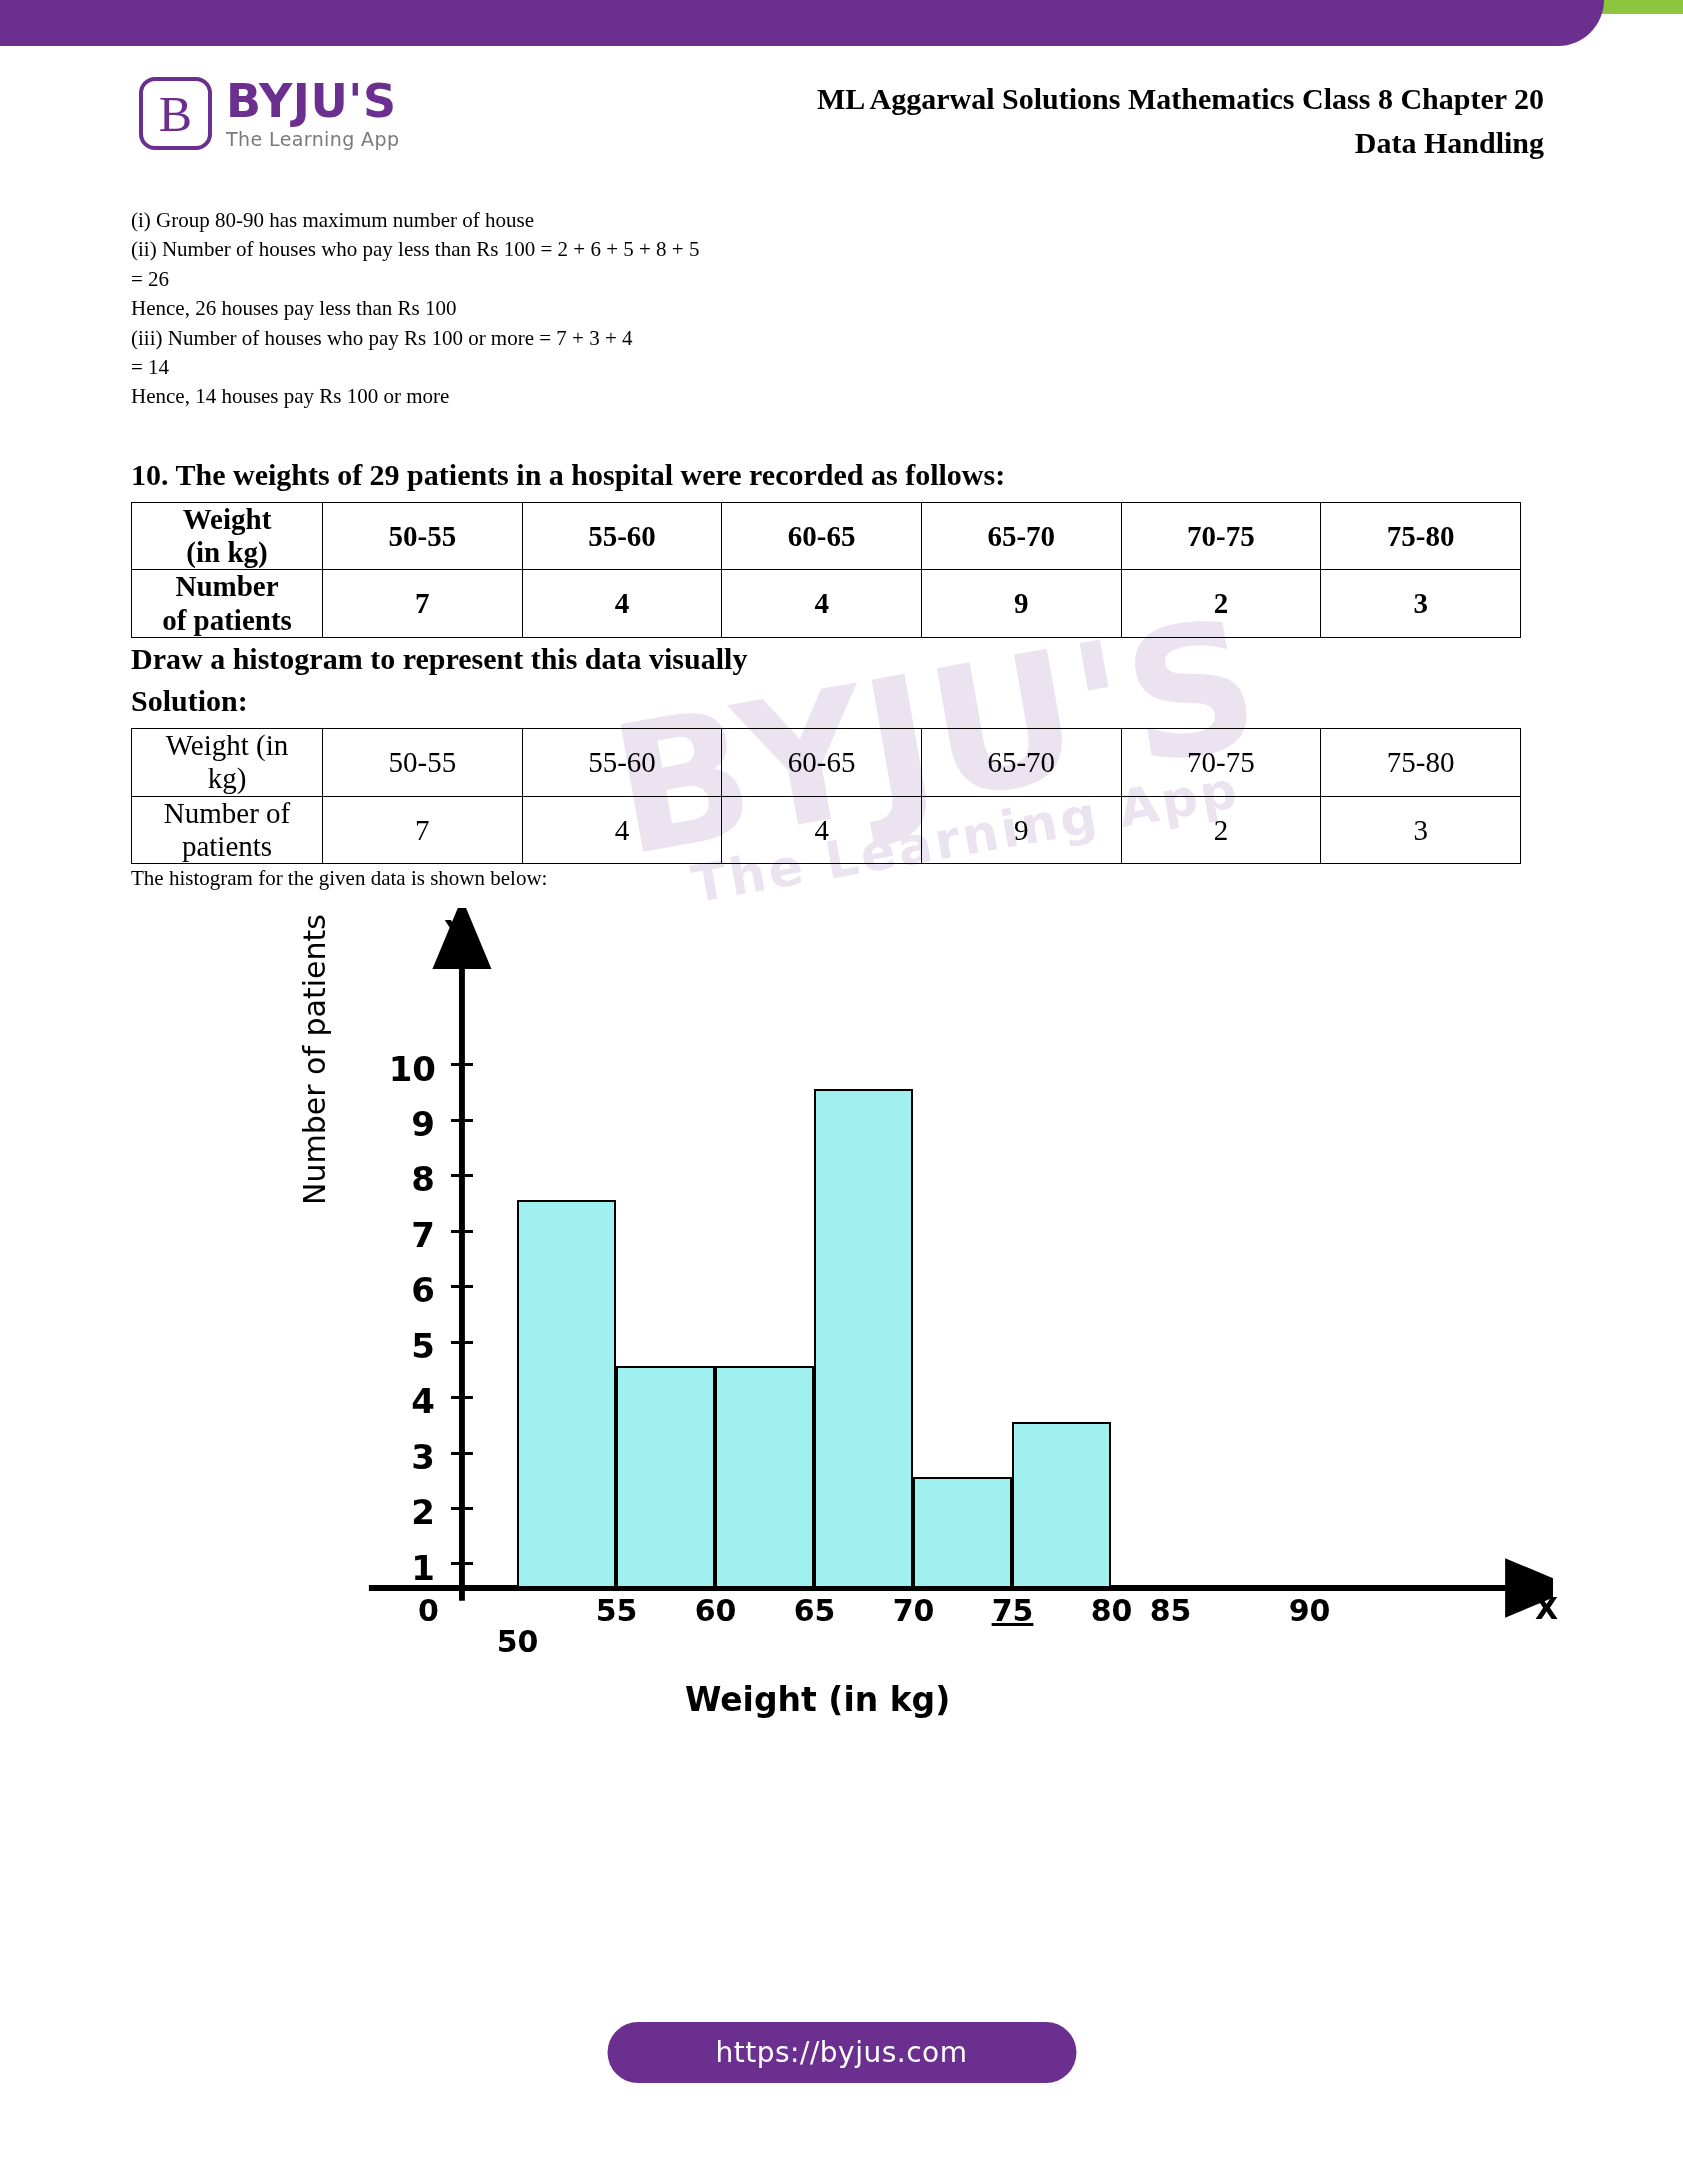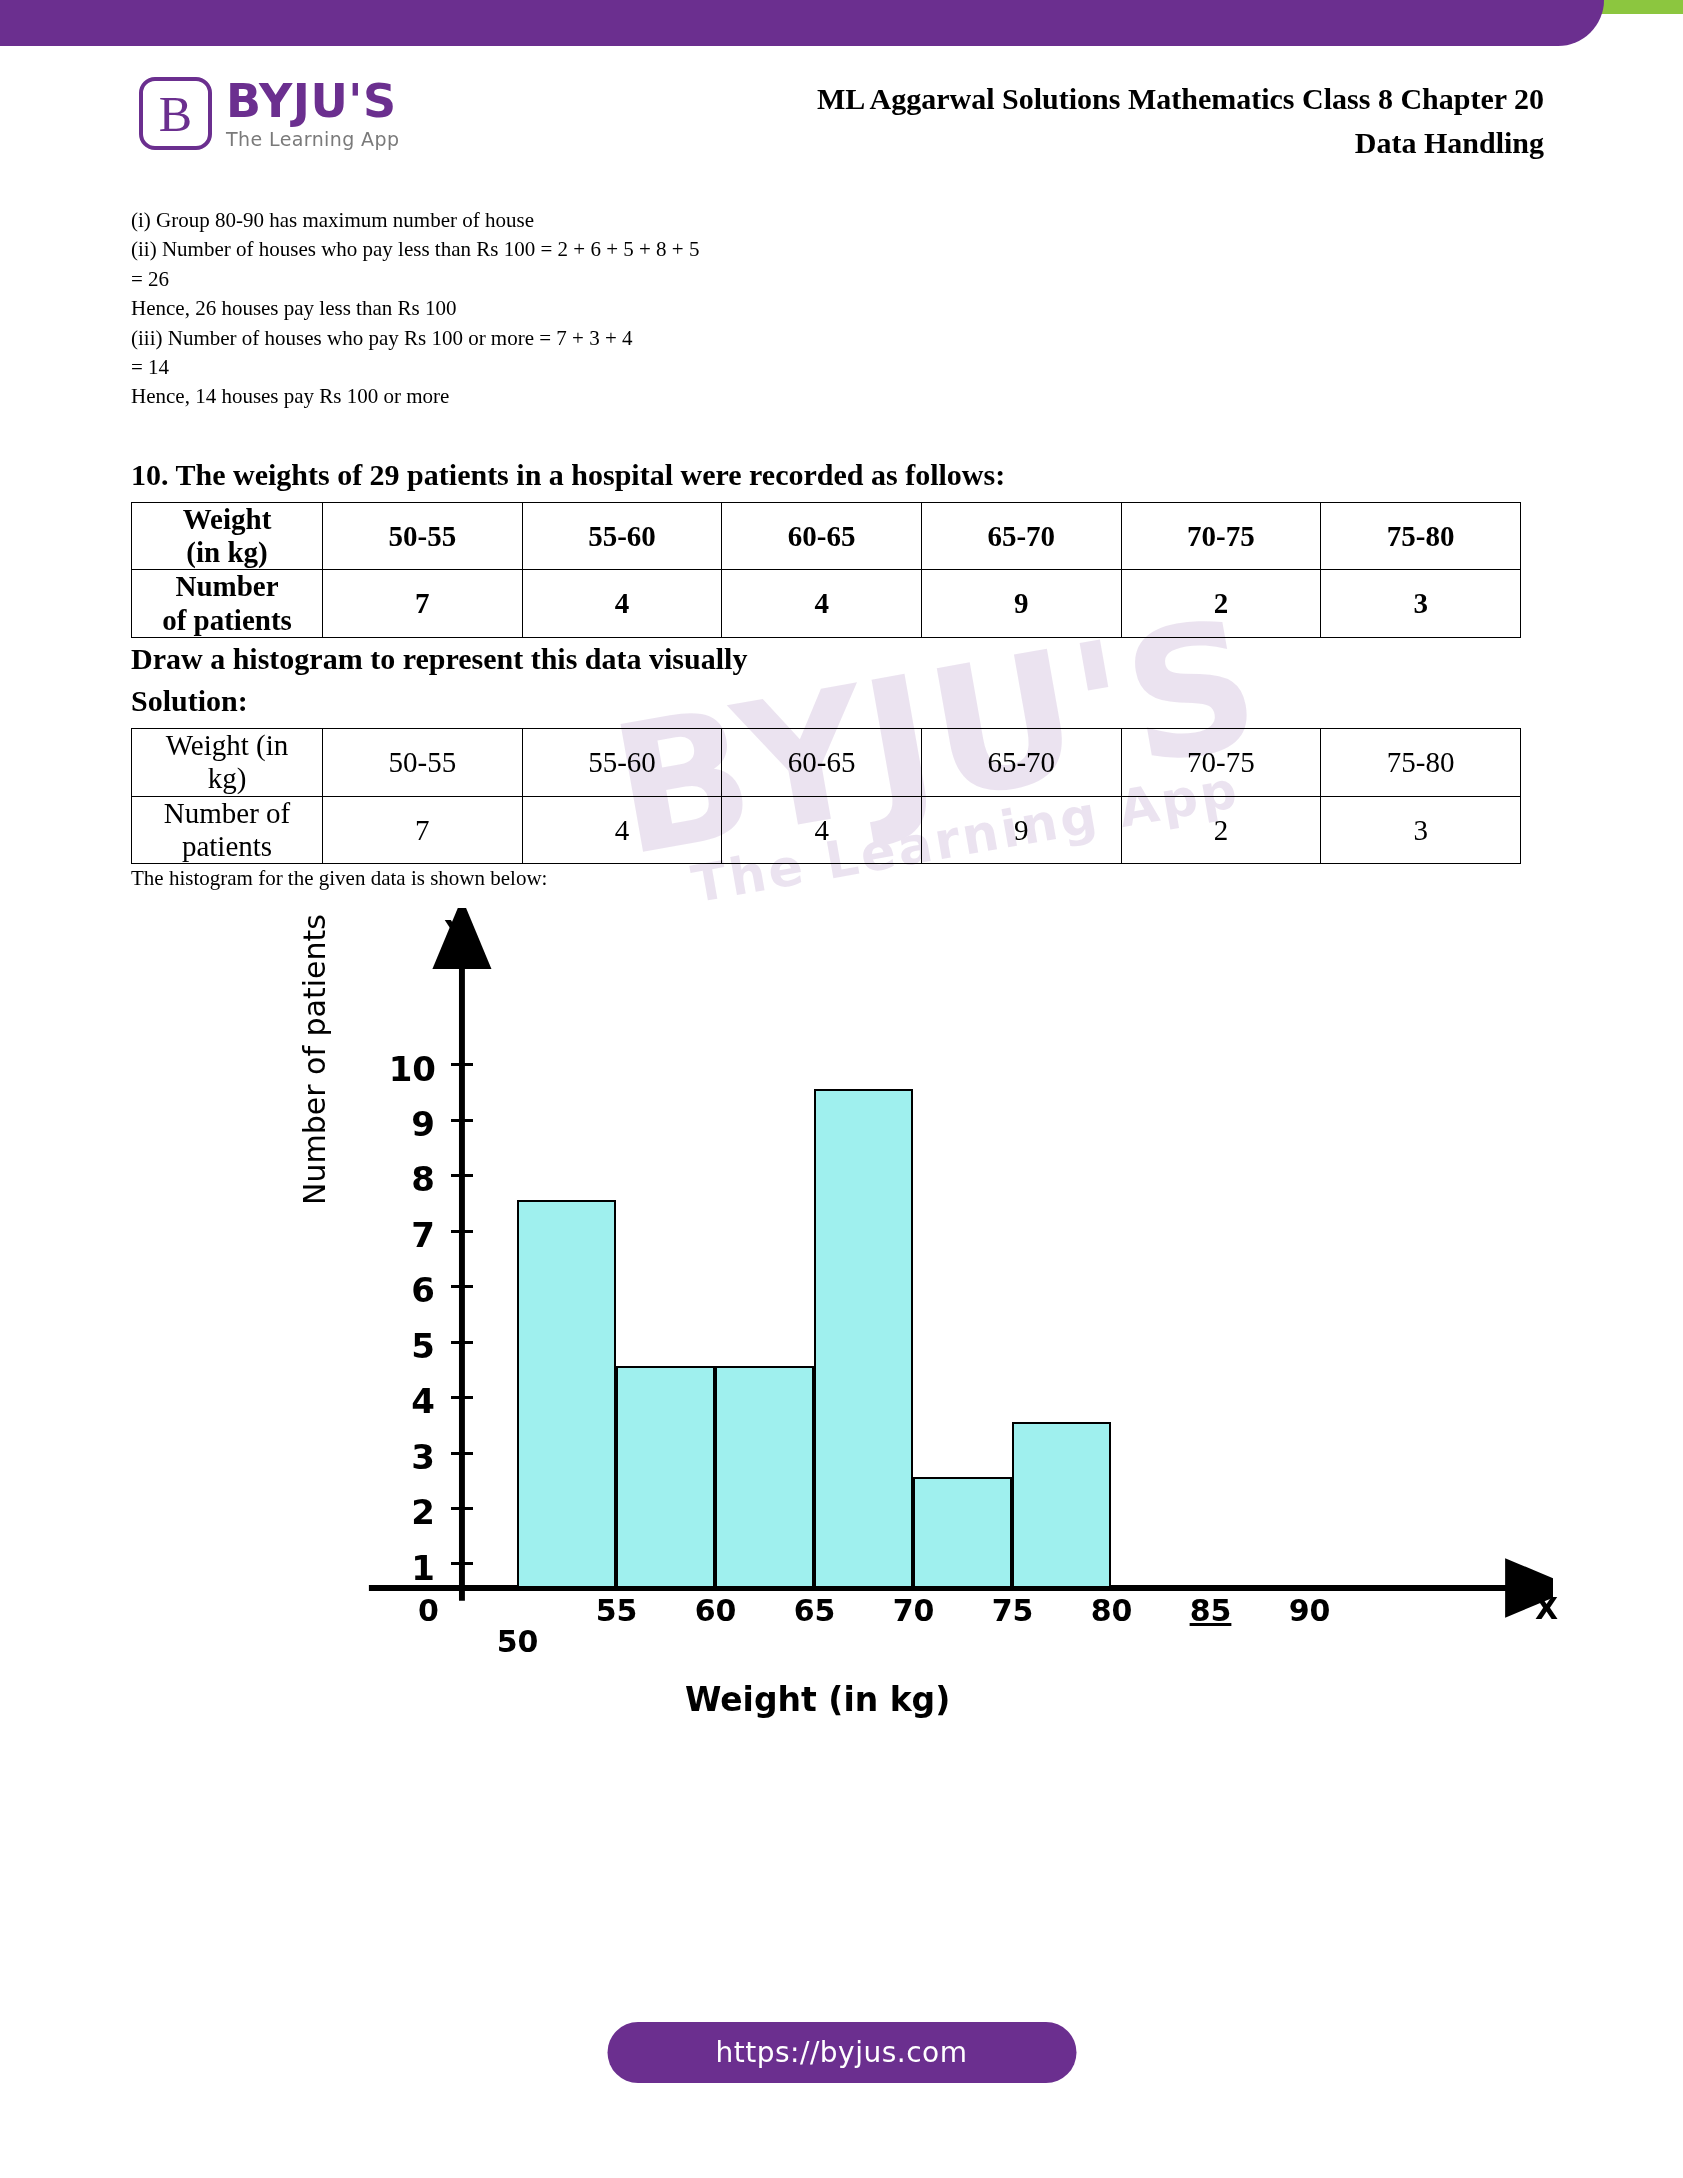--- a/index.html
+++ b/index.html
@@ -398,23 +398,23 @@
     <div class="tick-mark" style="left:320px; top:211px;"></div>
     <div class="ytick-label" style="left:244px; top:141px; width:61px;">10</div>
     <div class="tick-mark" style="left:320px; top:155px;"></div>
 
     
     <div class="xtick-label" style="left:347px; top:685px;margin-top:31px;">50</div>
     <div class="xtick-label" style="left:446px; top:685px;">55</div>
     <div class="xtick-label" style="left:545px; top:685px;">60</div>
     <div class="xtick-label" style="left:644px; top:685px;">65</div>
     <div class="xtick-label" style="left:743px; top:685px;text-align:center;">70</div>
-    <div class="xtick-label" style="left:842px; top:685px;">75</div>
+    <div class="xtick-label" style="left:842px; top:685px;text-decoration:underline;">75</div>
     <div class="xtick-label" style="left:941px; top:685px;">80</div>
-    <div class="xtick-label" style="left:1040px; top:685px;text-decoration:underline;">85</div>
+    <div class="xtick-label" style="left:1000px; top:685px;">85</div>
     <div class="xtick-label" style="left:1139px; top:685px;">90</div>
 
     
     <div class="bar" style="left:386px; width:99px; top:292px; height:388px;"></div>
     <div class="bar" style="left:485px; width:99px; top:458px; height:222px;"></div>
     <div class="bar" style="left:584px; width:99px; top:458px; height:222px;"></div>
     <div class="bar" style="left:683px; width:99px; top:181px; height:499px;"></div>
     <div class="bar" style="left:782px; width:99px; top:569px; height:111px;"></div>
     <div class="bar" style="left:881px; width:99px; top:514px; height:166px;"></div>
   </div>

